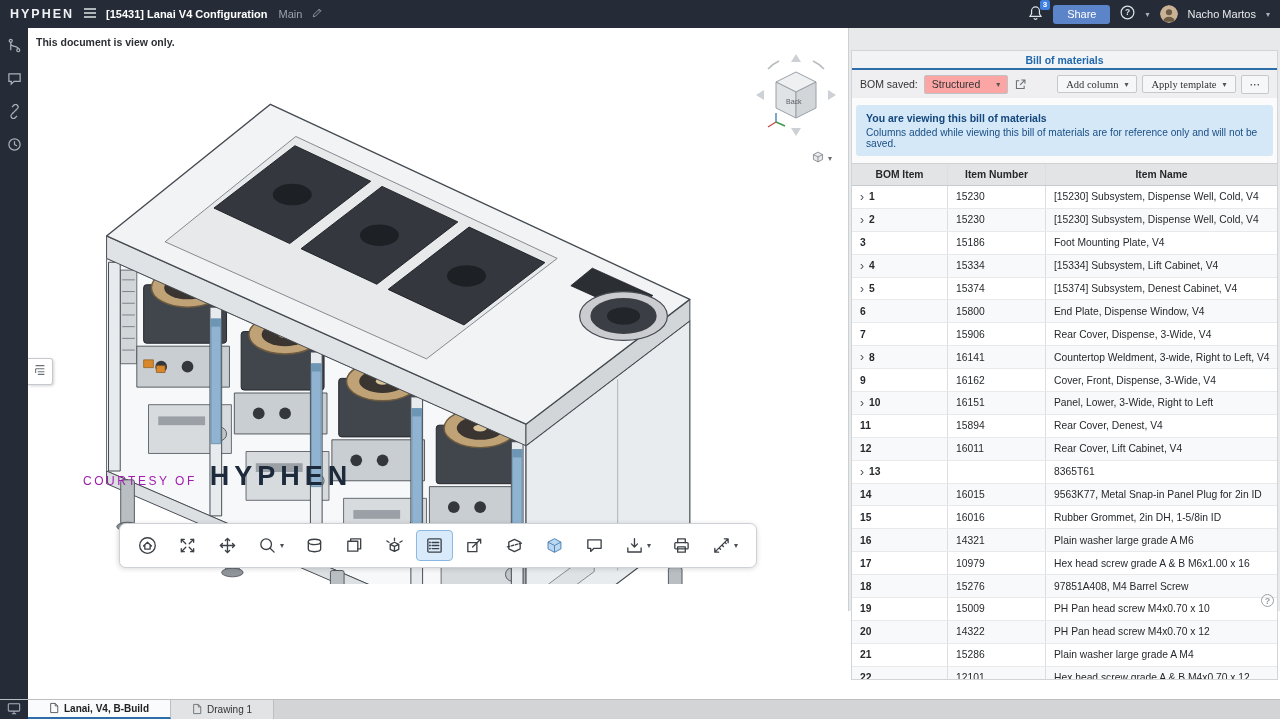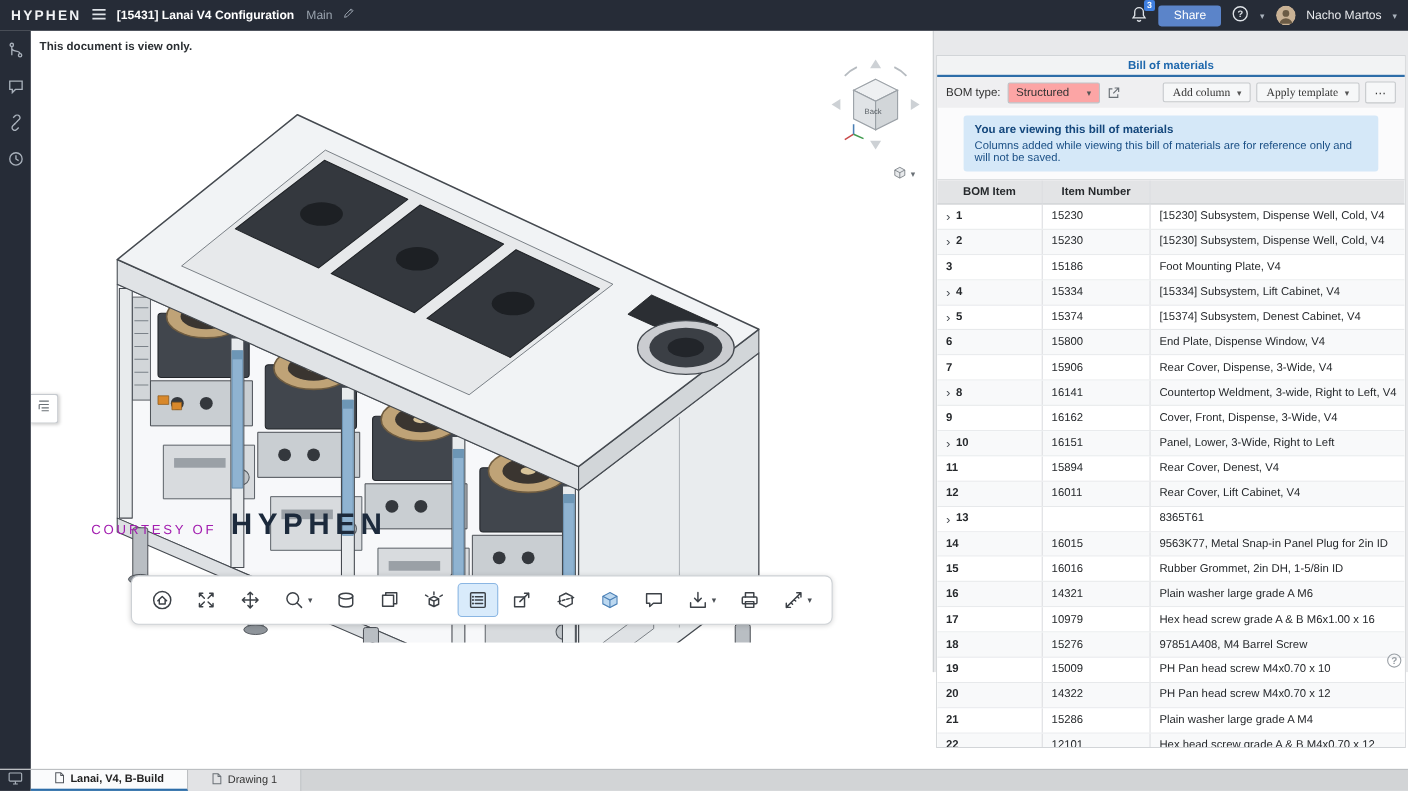--- a/index.html
+++ b/index.html
@@ -62,21 +62,21 @@
   .panel-title{font-size:10.5px;font-weight:bold;color:#1f68ad}
   .panel-controls{height:28px;display:flex;align-items:center;gap:6px;padding:0 8px;
     background:#efeff1;font-size:10.5px;color:#333;flex:0 0 auto}
   .select{background:#fca5a5;border:1px solid #bfc3c7;border-radius:2px;padding:2.5px 7px;
     display:flex;align-items:center;gap:16px;cursor:pointer}
   .sel-caret{font-size:8px;color:#555}
   .ext-link{display:flex;cursor:pointer}
   .ctrl-right{margin-left:auto;display:flex;gap:5px;align-items:center}
   .ctrl-btn{background:#f6f7f8;border:1px solid #c6c9cc;border-radius:2px;padding:2.5px 8px;
     font-size:10.5px;color:#333;font-family:Liberation Serif, serif;display:flex;align-items:center;gap:6px;cursor:pointer}
-  .banner{margin:7px 24px;background:#d5e8f8;border-radius:3px;padding:7px 10px;flex:0 0 auto}
+  .banner{margin:7px 4px;background:#d5e8f8;border-radius:3px;padding:7px 10px;flex:0 0 auto}
   .banner-title{font-size:10.5px;font-weight:bold;color:#14477c;margin-bottom:3px}
   .banner-body{font-size:10.2px;color:#1a4f85}
   .bom-table{flex:1;display:flex;flex-direction:column;overflow:hidden;background:#fff;
     border-top:1px solid #cfd2d5}
   .cell{display:flex;align-items:center;padding:0 8px;font-size:10.3px;color:#26292c;
     white-space:nowrap;overflow:hidden}
   .c-item{width:96px;border-right:1px solid #dcdee1;flex:0 0 auto;font-weight:bold}
   .c-num{width:98px;border-right:1px solid #dcdee1;flex:0 0 auto}
   .c-name{flex:1}
   .t-head{display:flex;height:22px;background:#e3e4e6;border-bottom:1px solid #c8cbce;flex:0 0 auto}
@@ -460,21 +460,21 @@
         </button>
       </div>
   </main>
 
   <section class="right-area">
     <div class="bom-panel">
       <div class="panel-header">
         <span class="panel-title">Bill of materials</span>
       </div>
       <div class="panel-controls">
-        <span>BOM type:</span>
+        <span>BOM saved:</span>
         <div class="select">
           <span>Structured</span>
           <span class="sel-caret">▾</span>
         </div>
         <span class="ext-link">
           <svg width="13" height="13" viewBox="0 0 16 16" fill="none" stroke="#6a7076" stroke-width="1.3">
               <path d="M6.5,3.5 H3 V13 H12.5 V9.5 M9,2.5 H13.5 V7 M13.3,2.7 L7.5,8.5"></path>
             </svg>
         </span>
         <div class="ctrl-right">
@@ -490,20 +490,21 @@
         </div>
       </div>
       <div class="banner">
         <div class="banner-title">You are viewing this bill of materials</div>
         <div class="banner-body">Columns added while viewing this bill of materials are for reference only and will not be saved.</div>
       </div>
       <div class="bom-table">
         <div class="t-head">
           <div class="cell c-item">BOM Item</div>
           <div class="cell c-num">Item Number</div>
+          <div class="cell c-name">Item Name</div>
         </div>
         <div class="t-body">
             <div class="t-row">
               <div class="cell c-item">
                 <span class="chev">›</span>
                 <span>1</span>
               </div>
               <div class="cell c-num">15230</div>
               <div class="cell c-name">[15230] Subsystem, Dispense Well, Cold, V4</div>
             </div>

